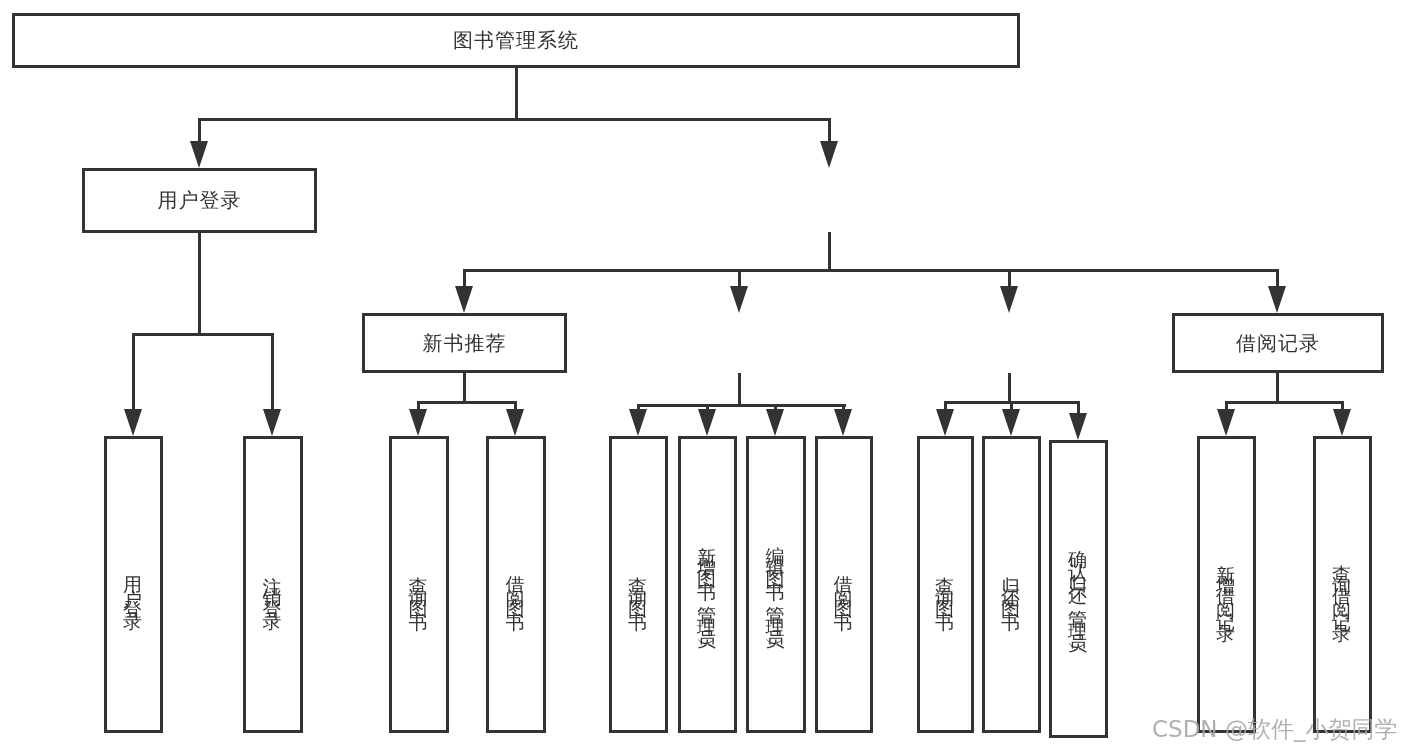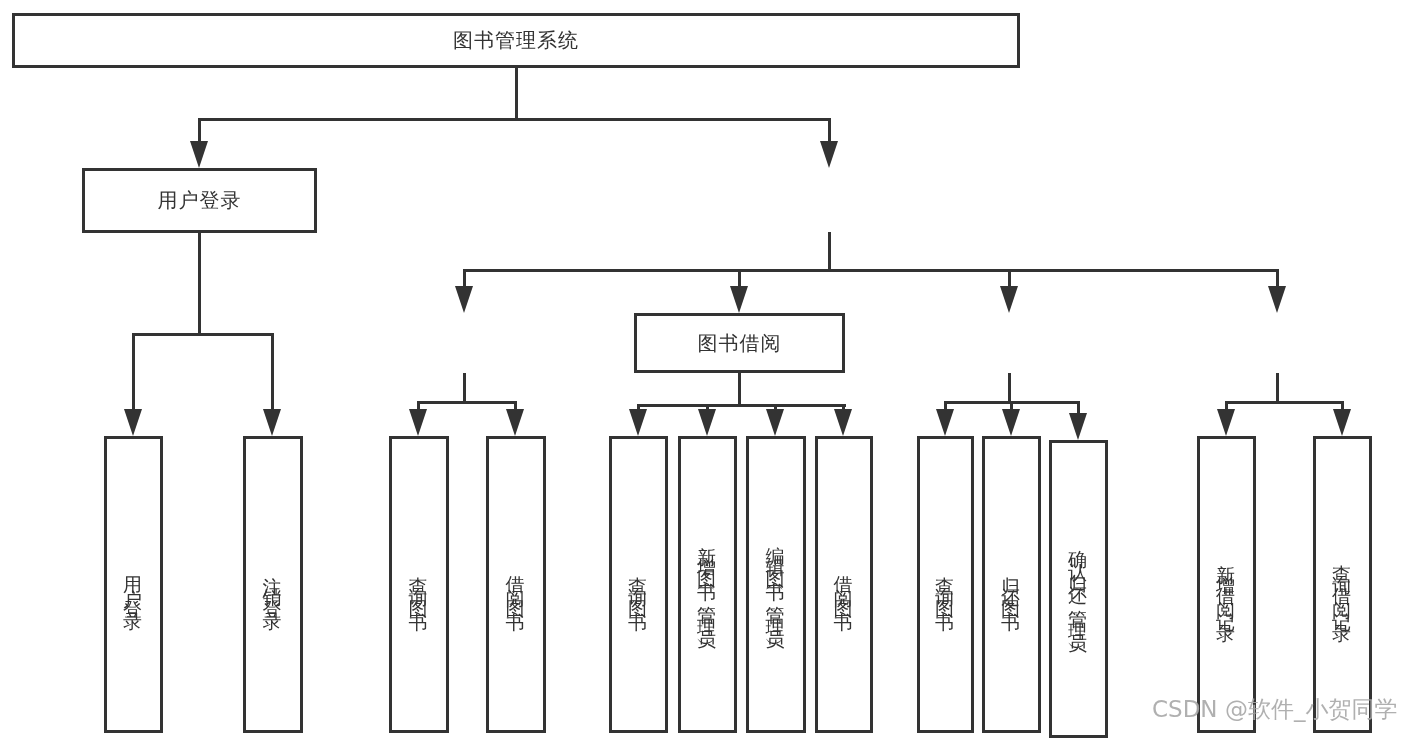--- a/index.html
+++ b/index.html
@@ -35,21 +35,21 @@
   }
   .line{position:absolute;background:var(--line);}
   .arr{
     position:absolute;width:0;height:0;
     border-left:9px solid transparent;
     border-right:9px solid transparent;
     border-top:27px solid var(--line);
   }
   .watermark{
     position:absolute;
-    left:1152px;top:694px;
+    left:1152px;top:714px;
     font-size:23px;
     color:var(--watermark);
     opacity:.9;
     white-space:nowrap;
     z-index:5;
   }
 </style>
 </head>
 <body>
 
@@ -77,21 +77,22 @@
   <div class="line" style="left:463px;top:269px;width:816px;height:3px;"></div>
   <div class="line" style="left:463px;top:269px;width:3px;height:18px;"></div>
   <div class="arr" style="left:455px;top:286px;"></div>
   <div class="line" style="left:738px;top:269px;width:3px;height:18px;"></div>
   <div class="arr" style="left:730px;top:286px;"></div>
   <div class="line" style="left:1008px;top:269px;width:3px;height:18px;"></div>
   <div class="arr" style="left:1000px;top:286px;"></div>
   <div class="line" style="left:1276px;top:269px;width:3px;height:18px;"></div>
   <div class="arr" style="left:1268px;top:286px;"></div>
 
-  <div class="box h" style="left:634px;top:313px;width:211px;height:60px;">图书借阅</div>
+  <div class="box h" style="left:362px;top:313px;width:205px;height:60px;">新书推荐</div>
+  <div class="box h" style="left:1172px;top:313px;width:212px;height:60px;">借阅记录</div>
 
   <div class="line" style="left:463px;top:373px;width:3px;height:31px;"></div>
   <div class="line" style="left:417px;top:401px;width:100px;height:3px;"></div>
   <div class="line" style="left:417px;top:401px;width:3px;height:9px;"></div>
   <div class="arr" style="left:409px;top:409px;"></div>
   <div class="line" style="left:514px;top:401px;width:3px;height:9px;"></div>
   <div class="arr" style="left:506px;top:409px;"></div>
 
   <div class="line" style="left:738px;top:373px;width:3px;height:34px;"></div>
   <div class="line" style="left:637px;top:404px;width:209px;height:3px;"></div>

